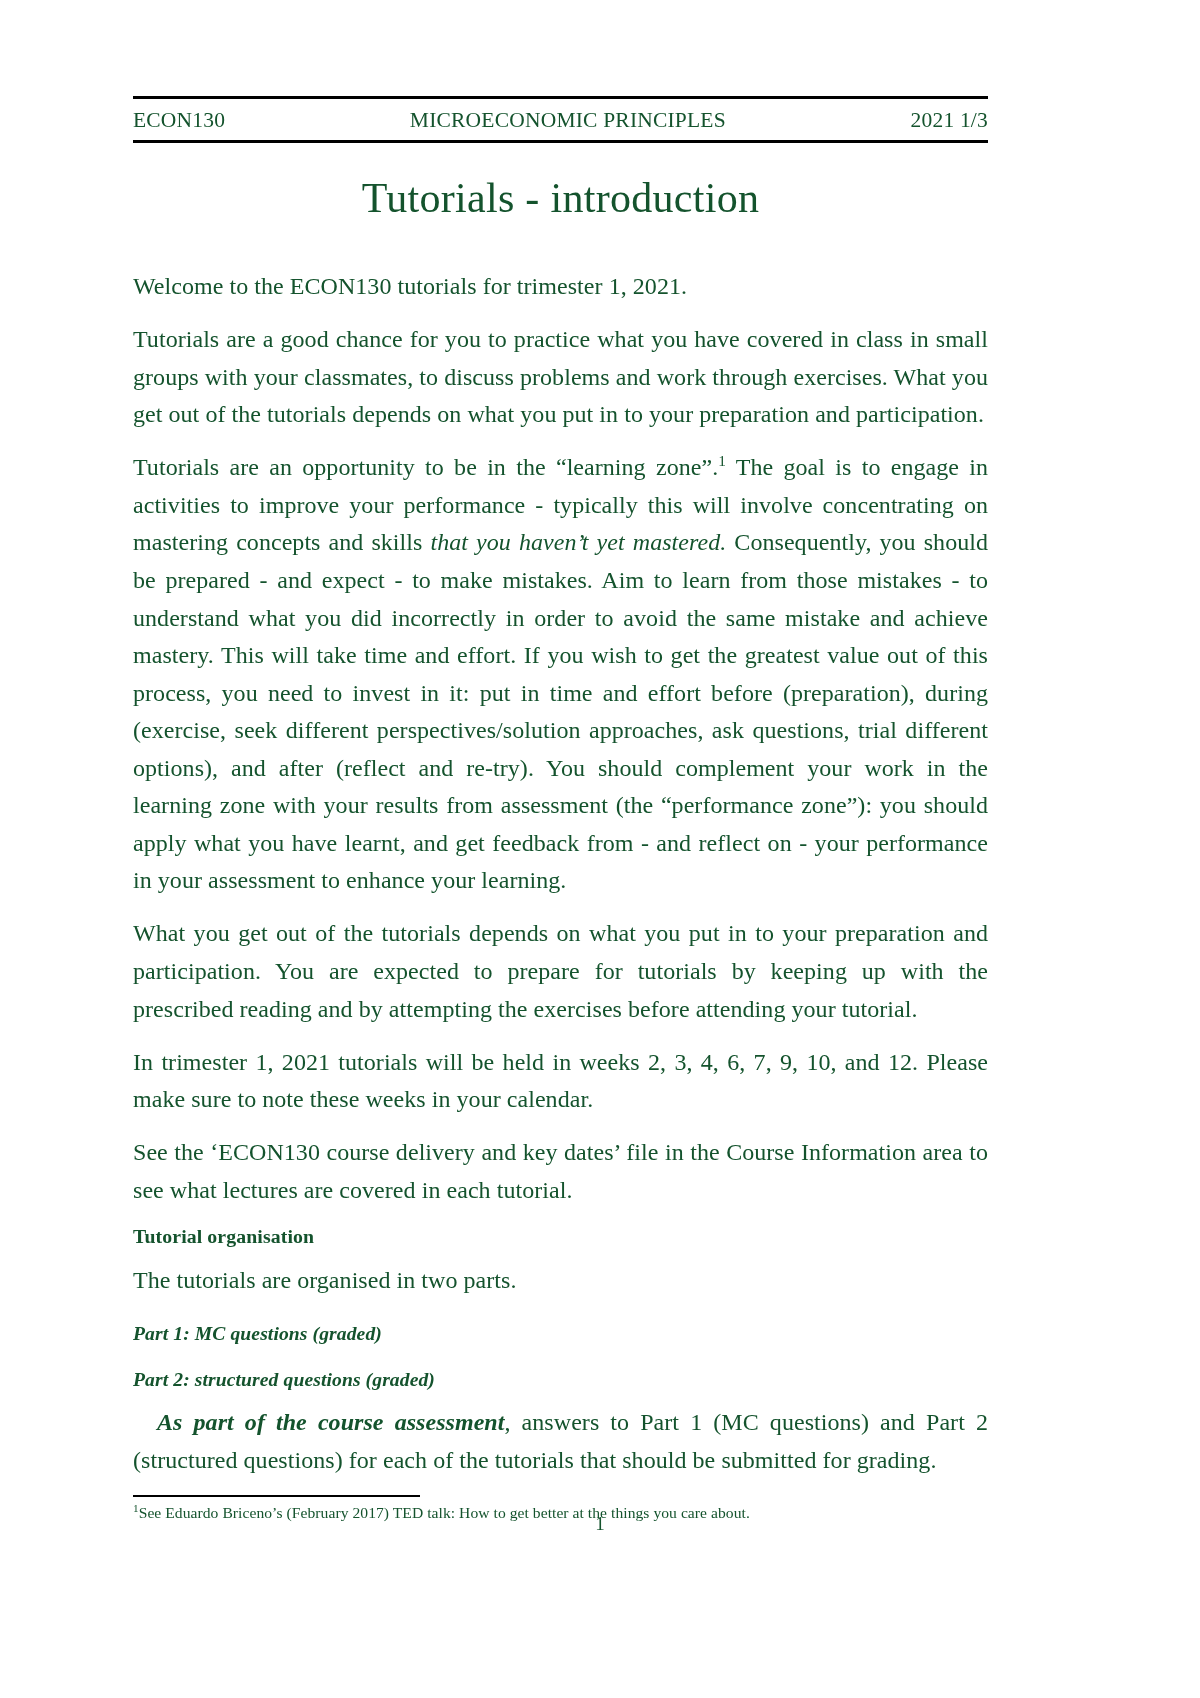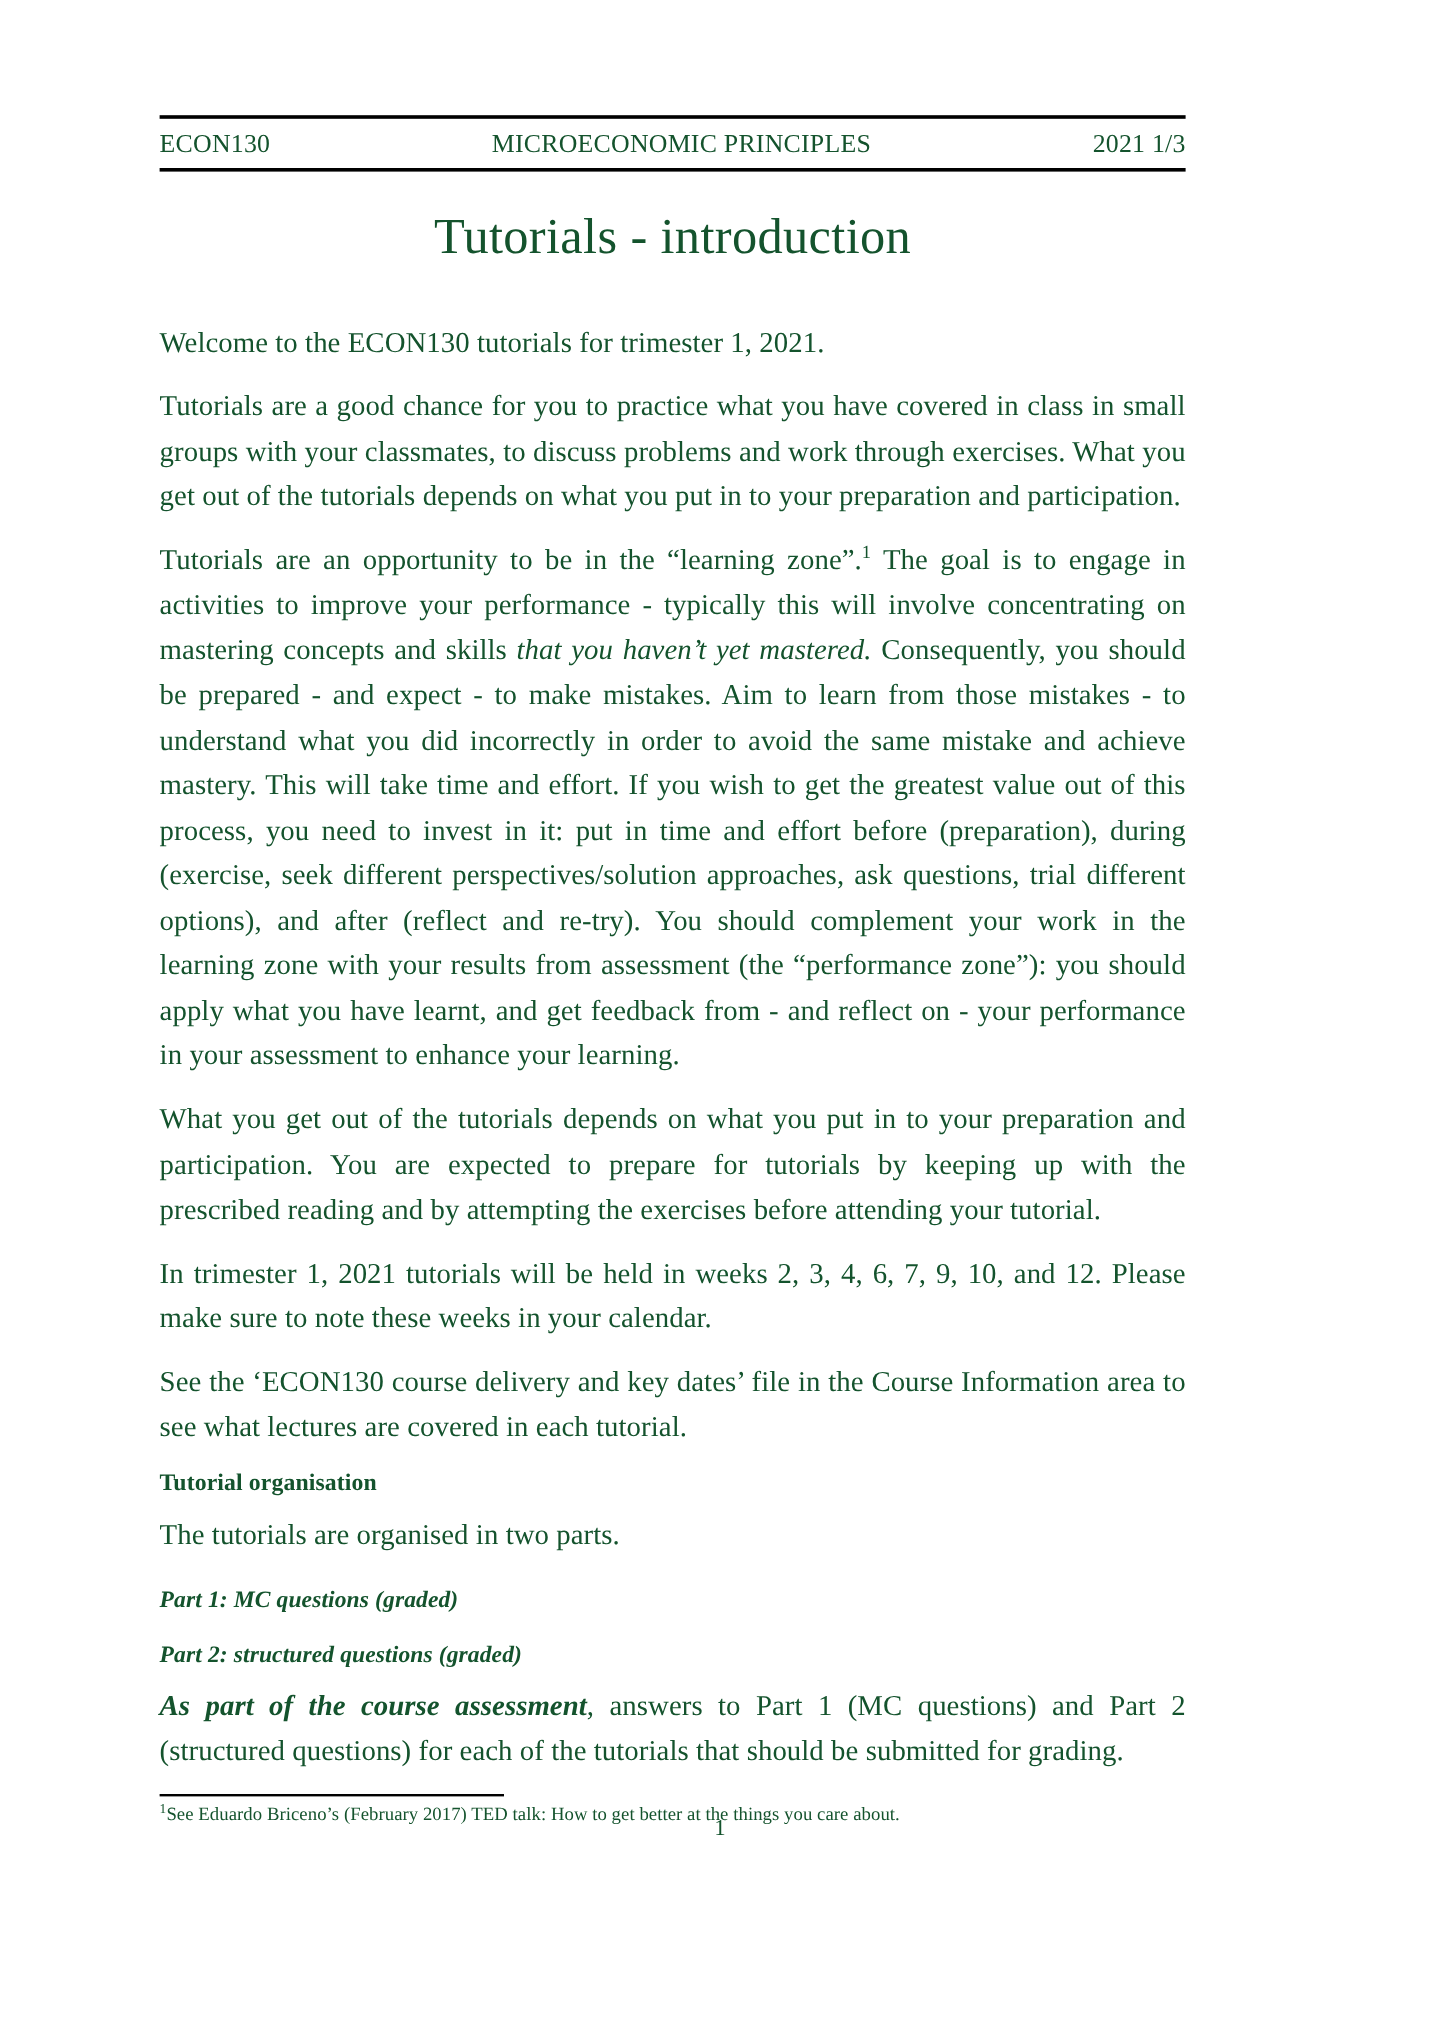--- a/index.html
+++ b/index.html
@@ -53,21 +53,21 @@
   p.body {
     font-size: 24px;
     line-height: 1.565;
     text-align: justify;
     text-justify: inter-word;
     margin: 0 0 15.5px 0;
     letter-spacing: 0.05px;
   }
   p.first { margin-top: 47px; }
   .it  { font-style: italic; }
-  .bi  { font-style: italic; font-weight: bold; }
+  .bi  { font-style: italic; font-weight: bold; margin-left: 24px; }
   sup.fn {
     font-size: 0.64em;
     vertical-align: super;
     line-height: 0;
   }
 
   h3.sec {
     font-size: 19.8px;
     font-weight: bold;
     margin: 12px 0 14px 0;

